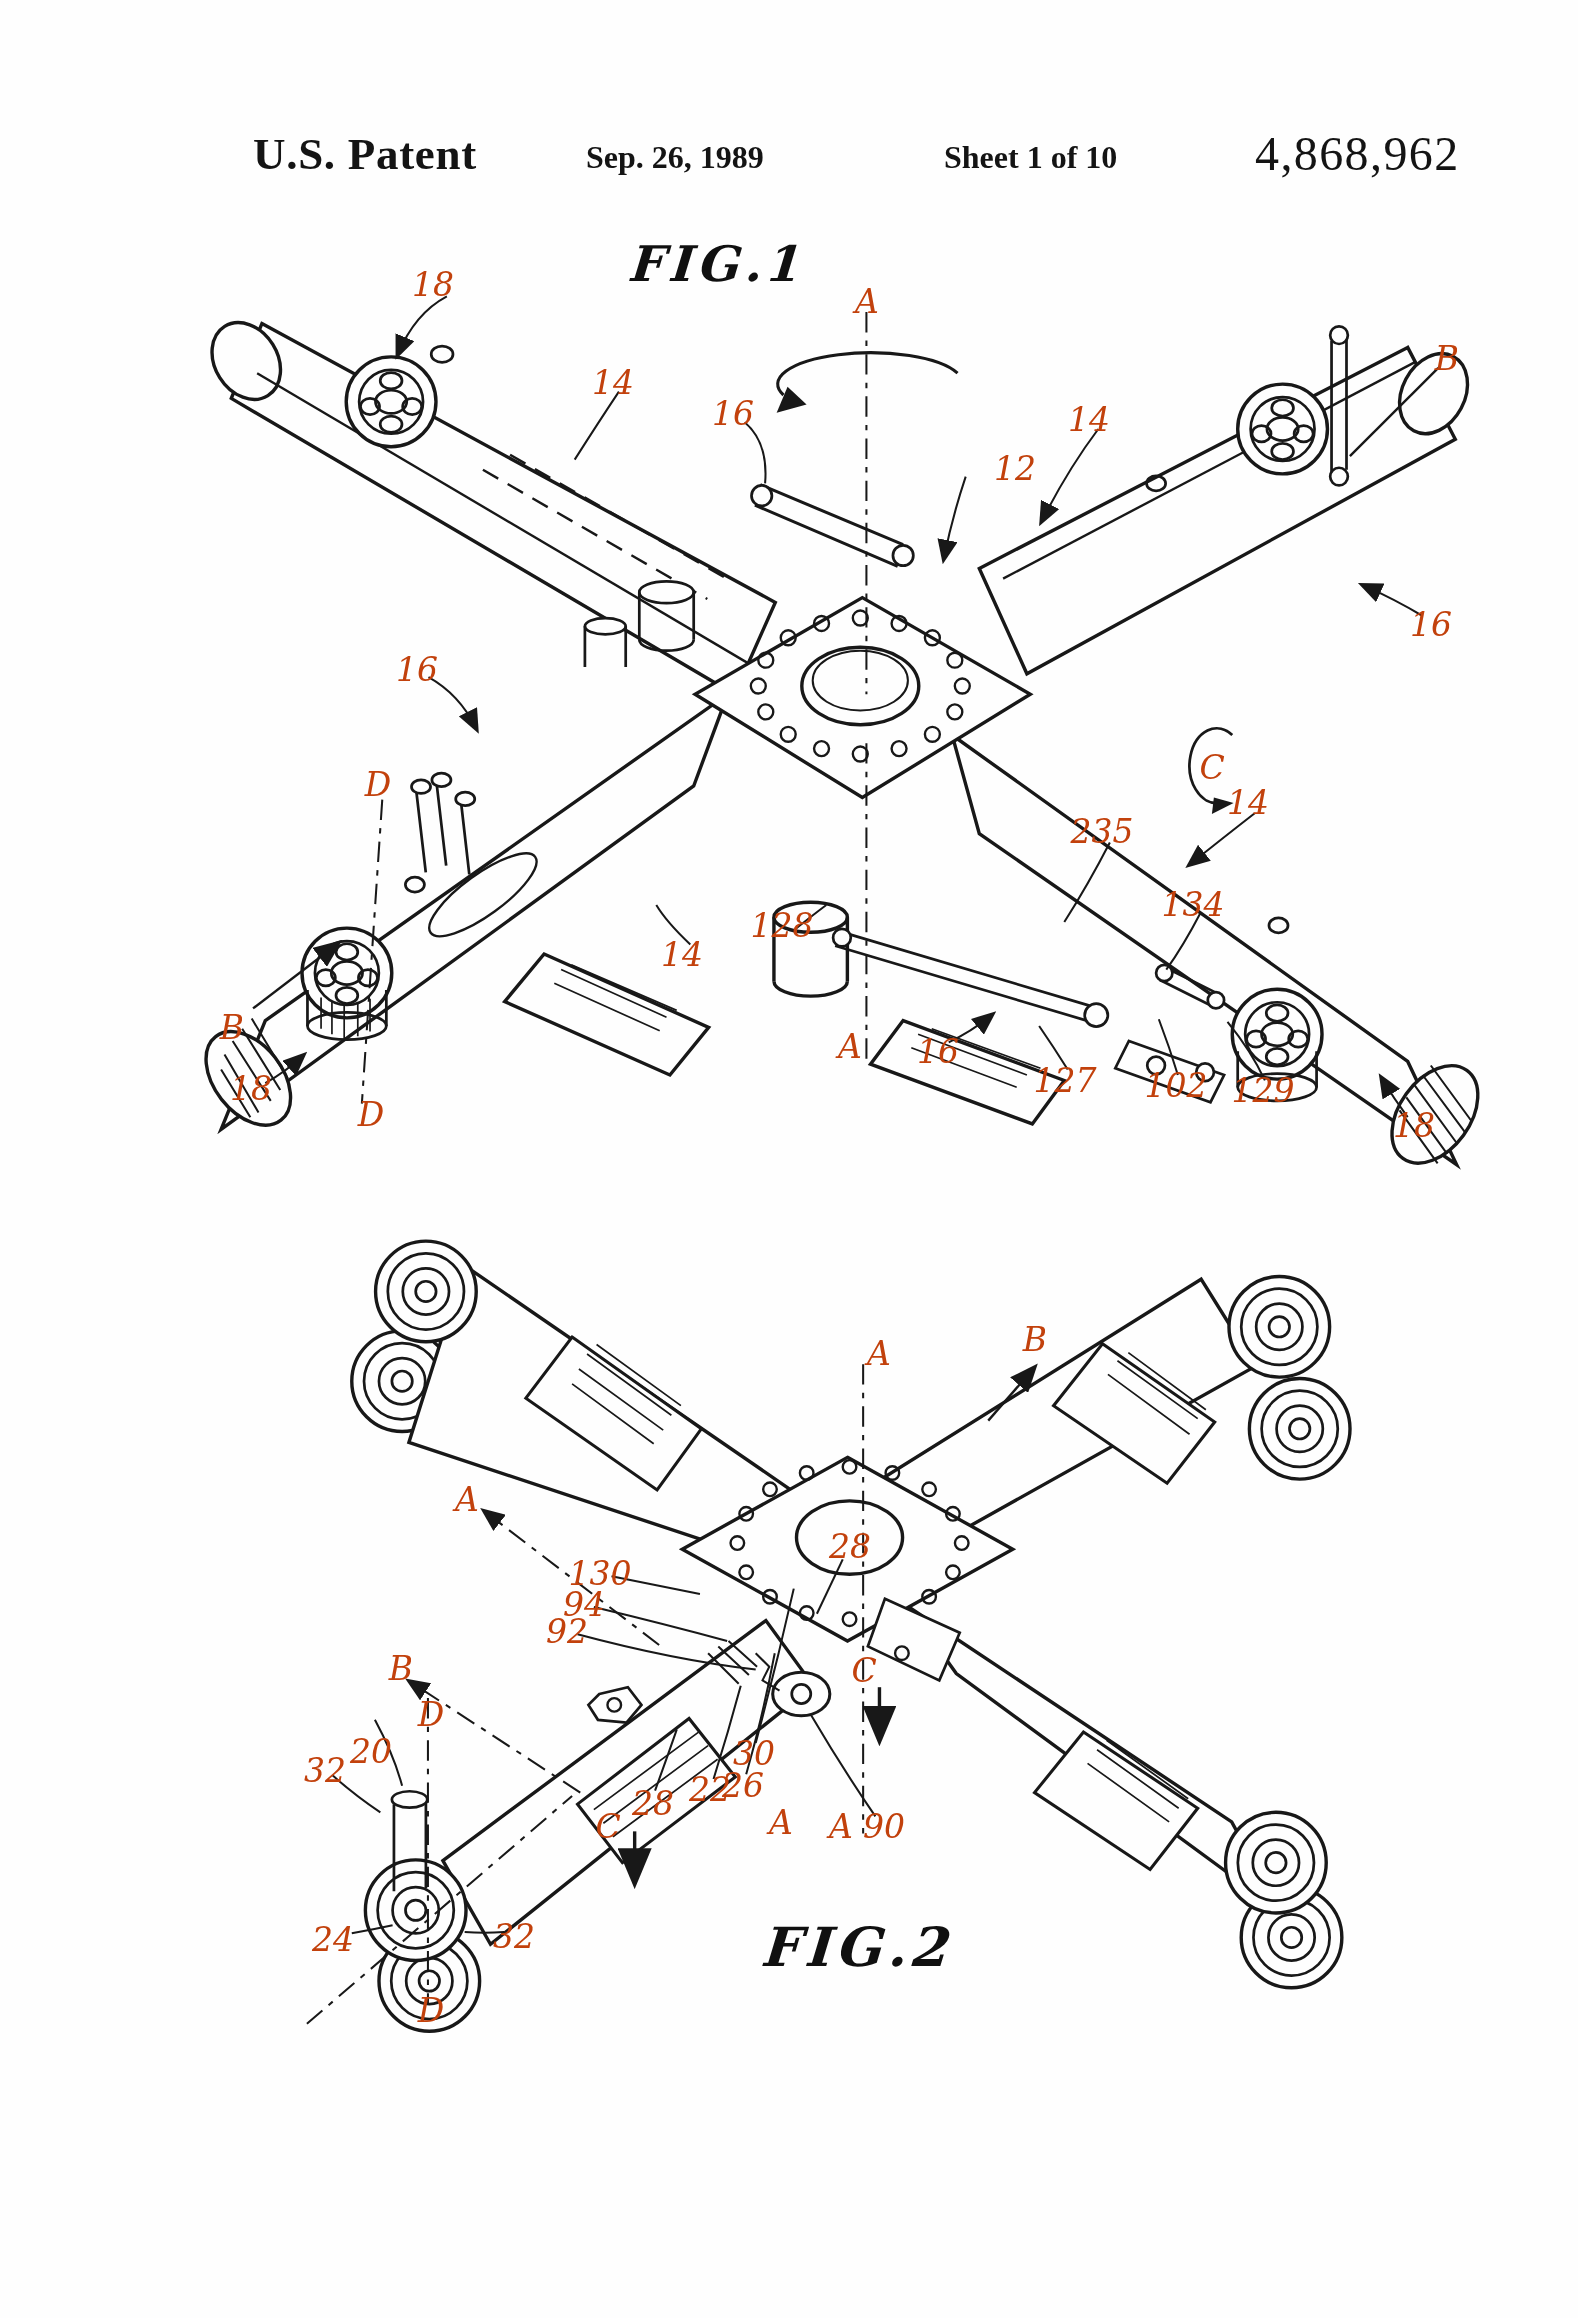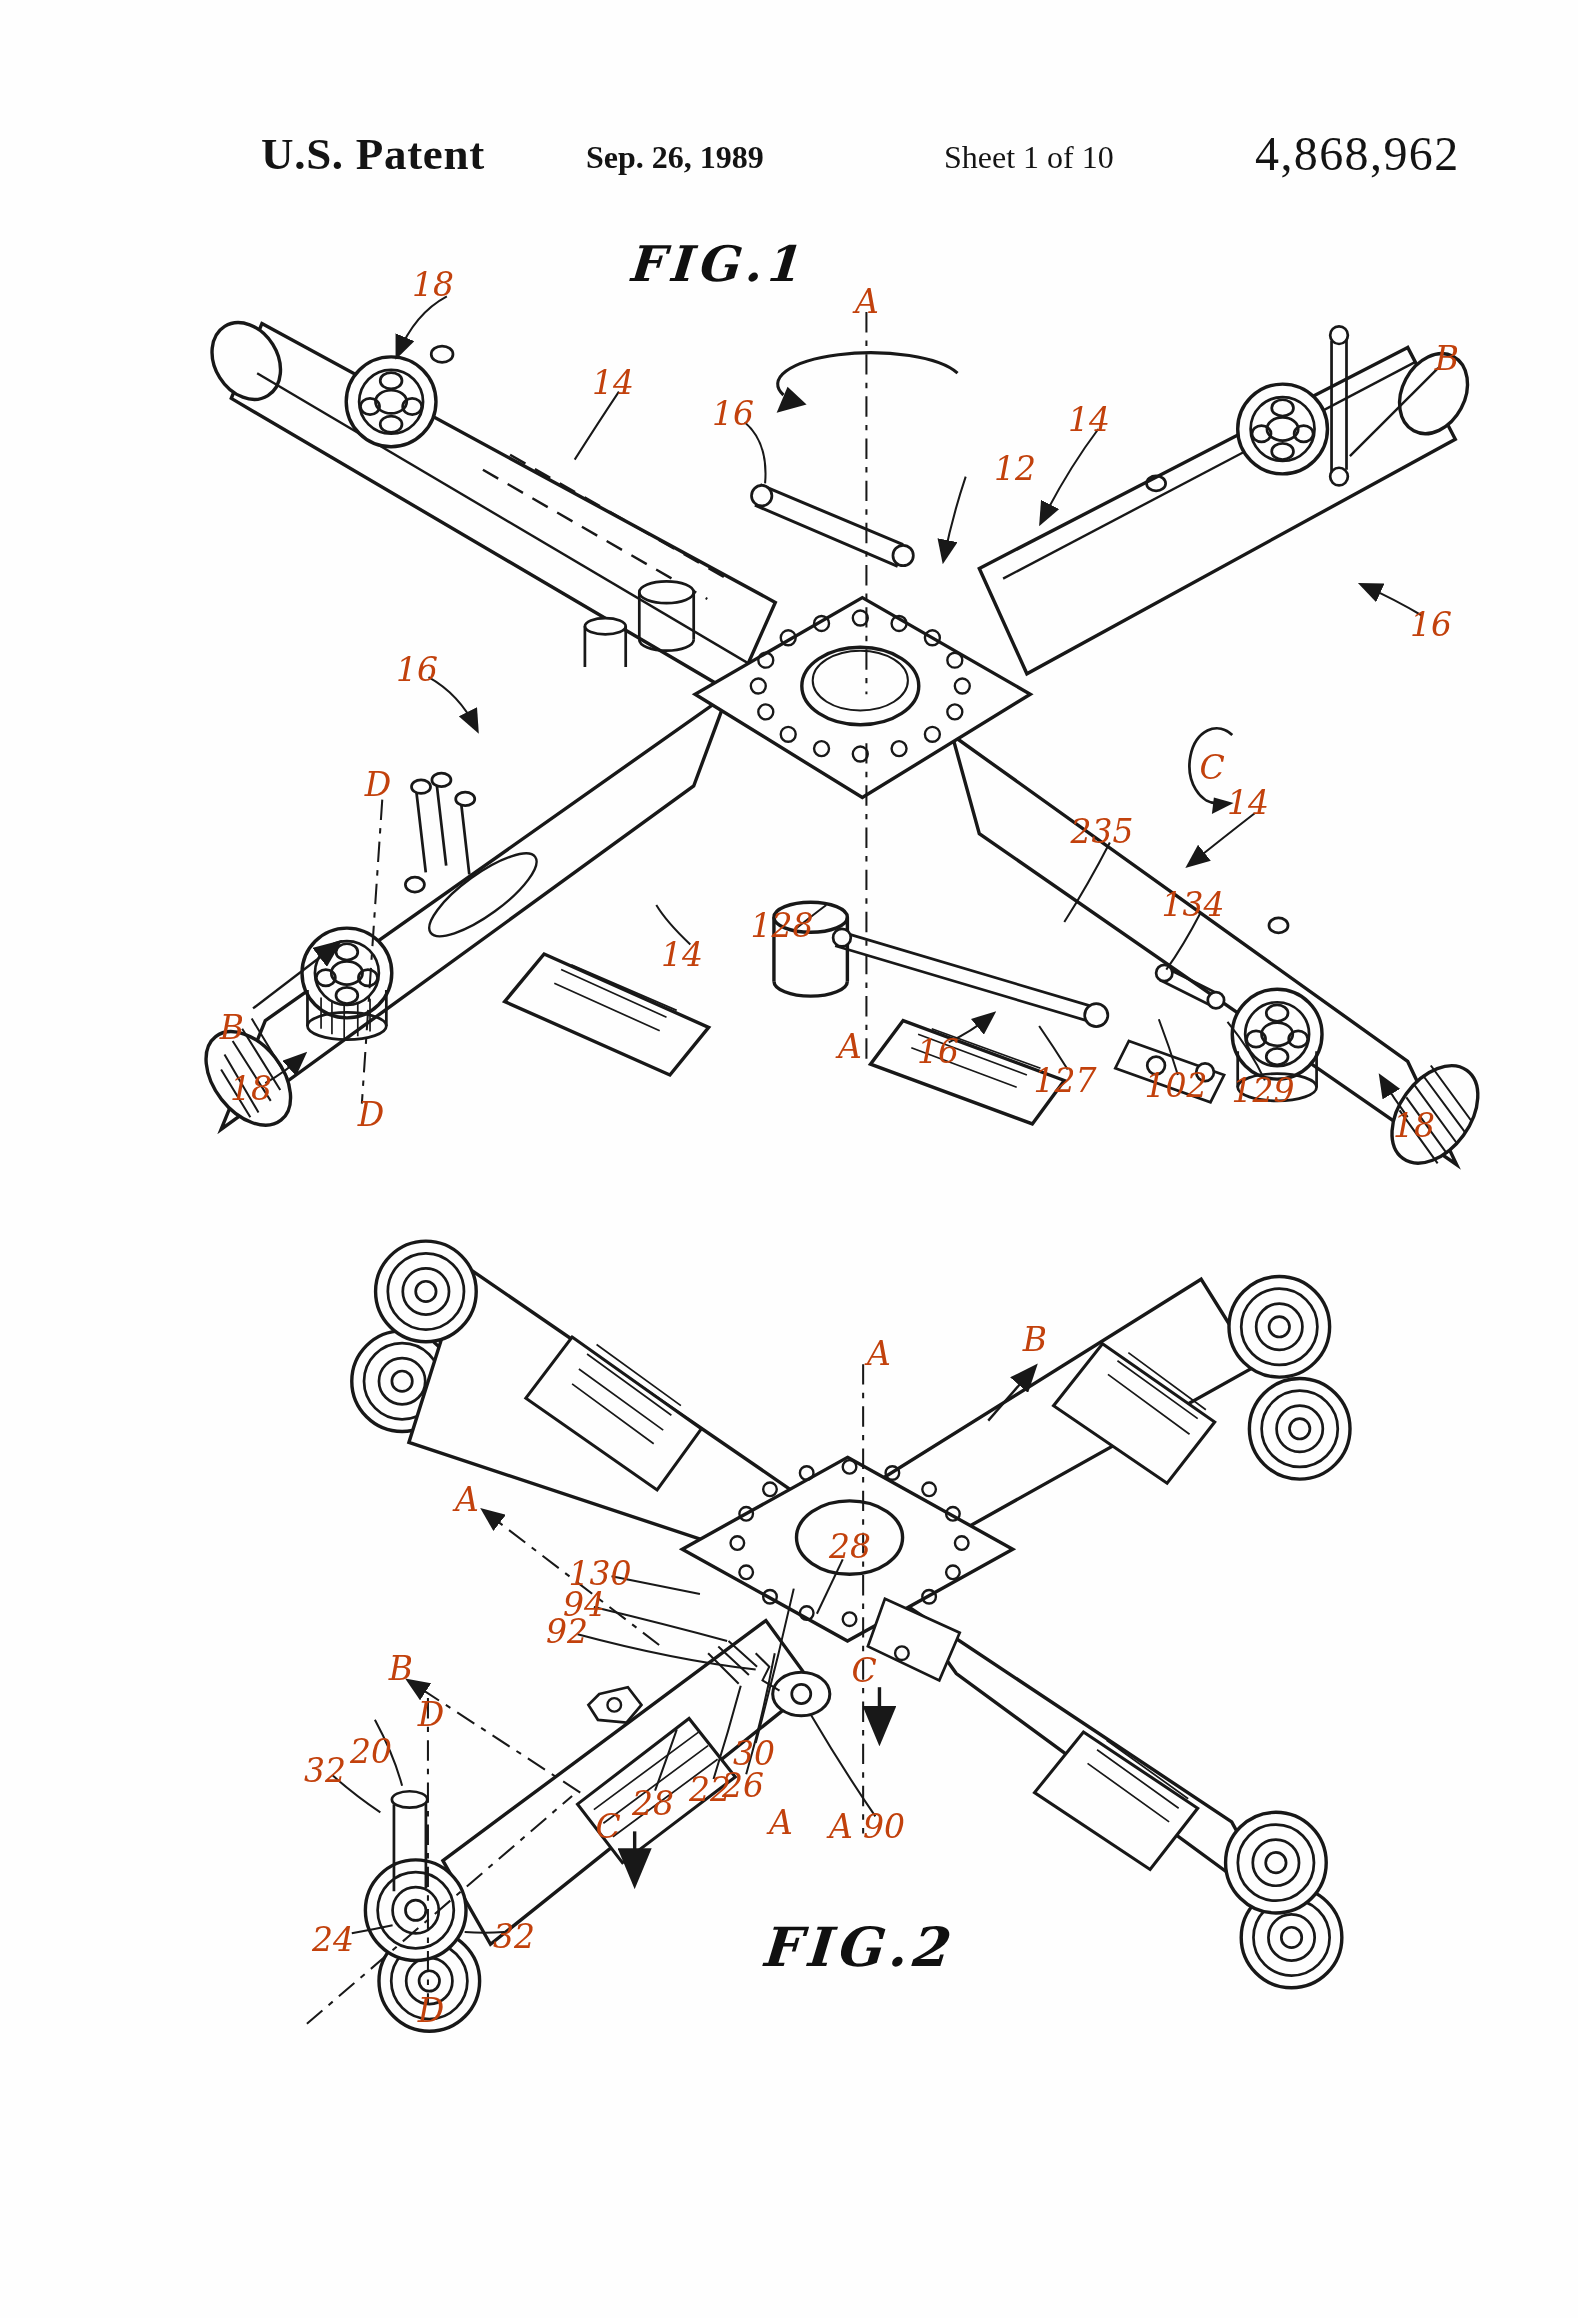--- a/index.html
+++ b/index.html
@@ -5,30 +5,30 @@
   html,body{margin:0;padding:0;background:#e8e8e8;}
   .page{
     position:relative;
     width:1578px;height:2319px;
     background:#fefefe;
     overflow:hidden;
     font-family:"Liberation Serif", serif;
     color:#141414;
   }
   .hdr-title{
-    position:absolute;left:261px;top:128px;
+    position:absolute;left:253px;top:128px;
     font-size:45px;font-weight:bold;letter-spacing:0.7px;
   }
   .hdr-date{
     position:absolute;left:586px;top:139px;
     font-size:32px;font-weight:bold;
   }
   .hdr-sheet{
     position:absolute;left:944px;top:139px;
-    font-size:32px;font-weight:normal;
+    font-size:32px;font-weight:bold;
   }
   .hdr-patnum{
     position:absolute;left:1255px;top:126px;
     font-size:48px;font-weight:normal;letter-spacing:1.4px;
   }
   .fig-caption{
     position:absolute;
     font-family:"DejaVu Serif", "Liberation Serif", serif;
     font-style:italic;font-weight:900;
     transform:translate(-50%,-50%) skewX(-6deg);

